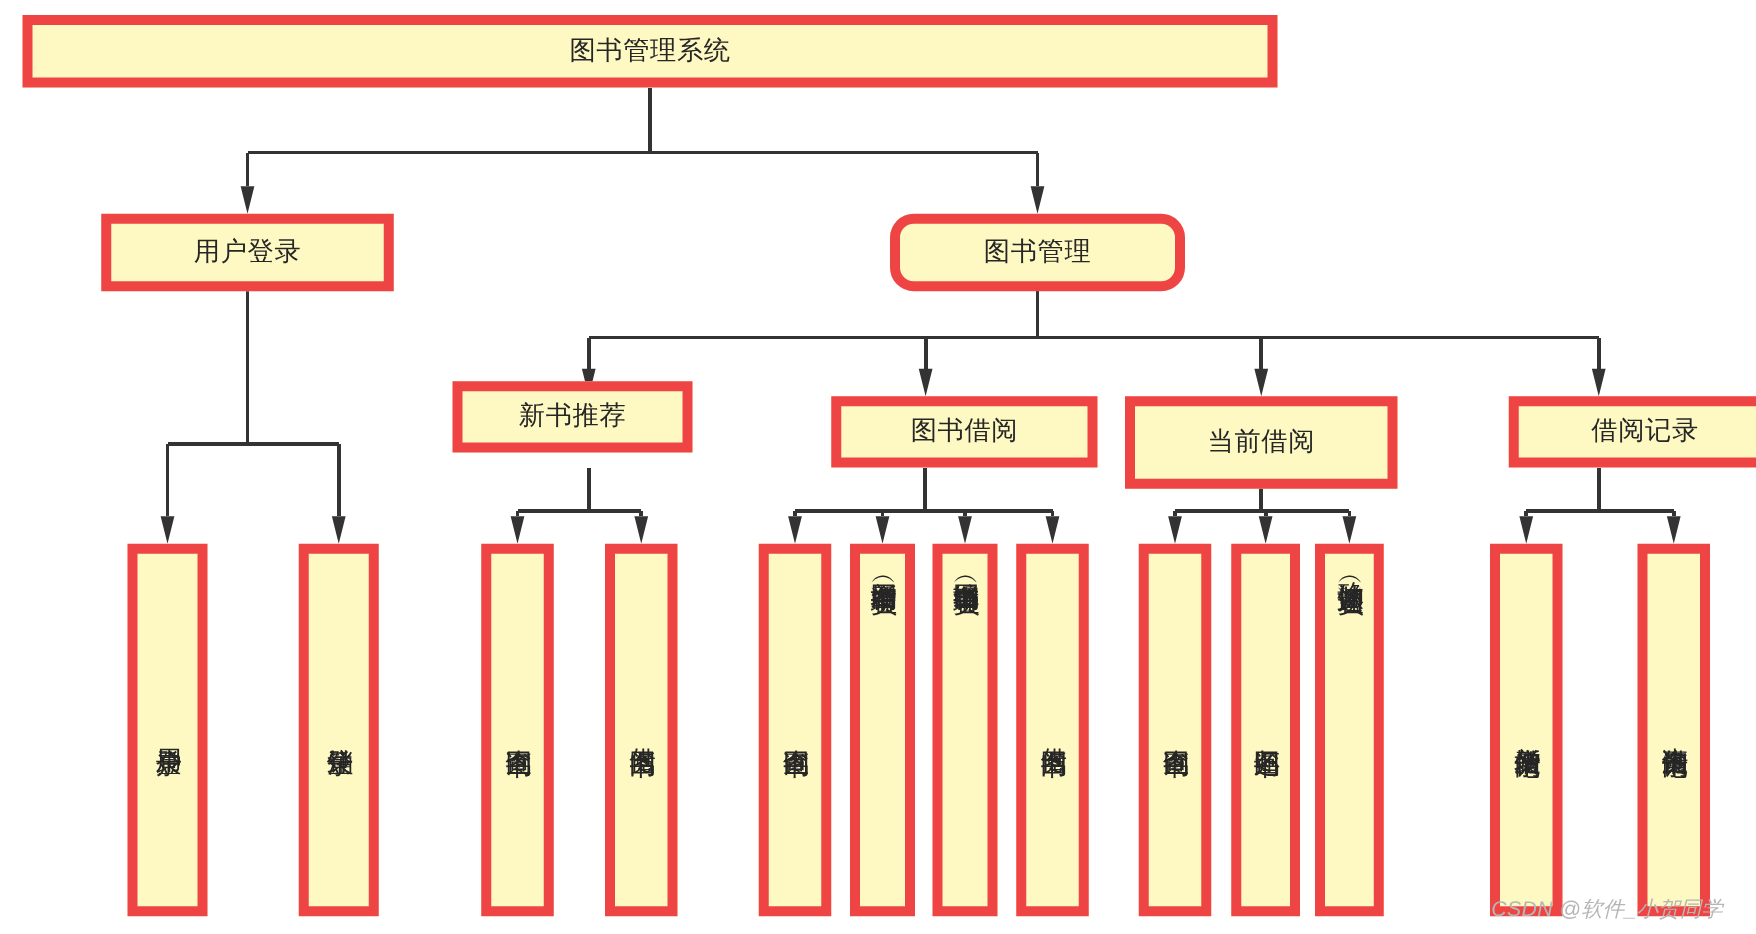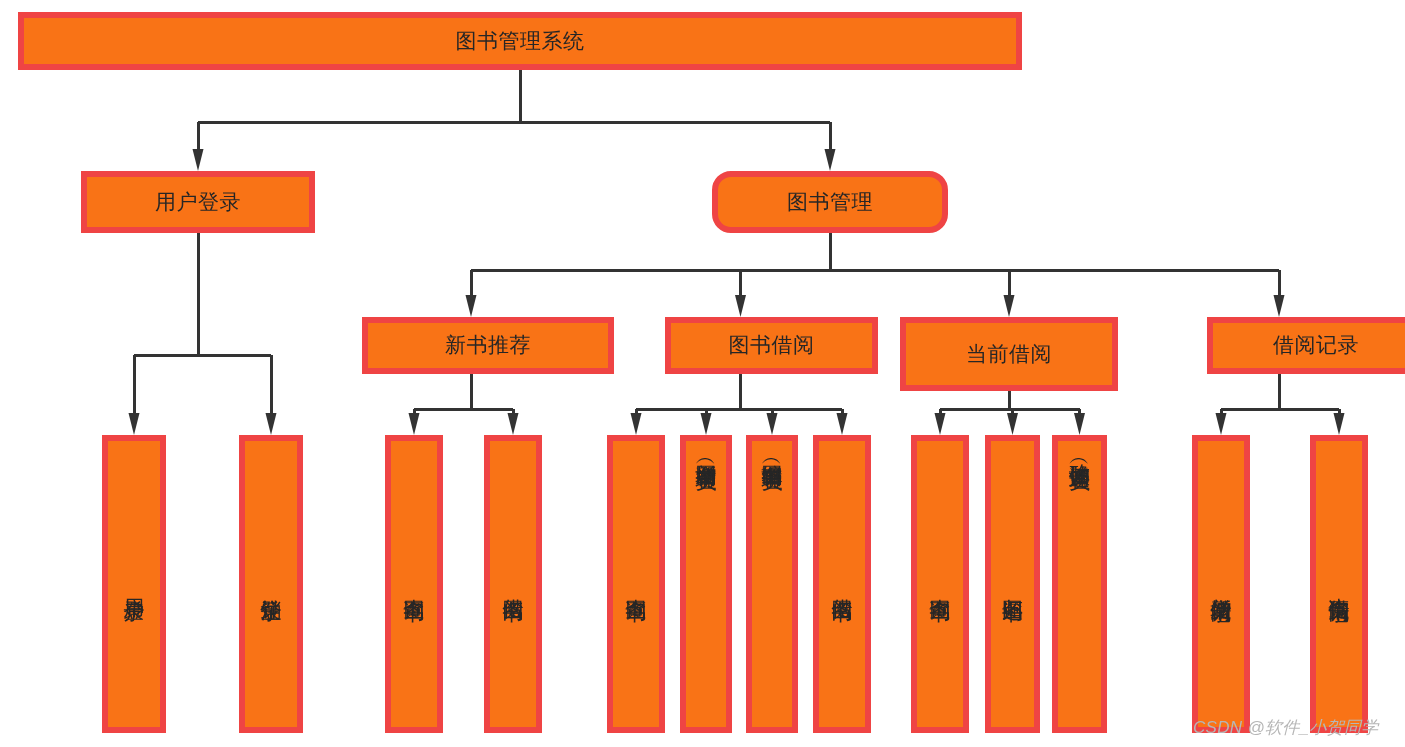--- a/index.html
+++ b/index.html
@@ -22,22 +22,22 @@
     position: absolute;
     left: 0;
     top: 0;
     width: 1405px;
     height: 747px;
     pointer-events: none;
   }
   .node {
     position: absolute;
     box-sizing: border-box;
-    background: #f97316;
-    border: 6px solid #ef4444;
+    background: #fef9c3;
+    border: 8px solid #ef4444;
     display: flex;
     align-items: center;
     justify-content: center;
     z-index: 2;
   }
   .node-label {
     color: #262626;
     font-size: 21px;
     line-height: 1.18;
     letter-spacing: 0.5px;
@@ -135,21 +135,21 @@
   <div id="nodes-layer">
       <div class="node" style="left: 18px; top: 12px; width: 1004px; height: 58px;">
         <div class="node-label">图书管理系统</div>
       </div>
       <div class="node" style="left: 81px; top: 171px; width: 234px; height: 62px;">
         <div class="node-label">用户登录</div>
       </div>
       <div class="node" style="left: 712px; top: 171px; width: 236px; height: 62px; border-radius: 19px;">
         <div class="node-label">图书管理</div>
       </div>
-      <div class="node" style="left: 362px; top: 317px; width: 252px; height: 57px; justify-content: center;">
+      <div class="node" style="left: 362px; top: 305px; width: 192px; height: 57px; justify-content: center;">
         <div class="node-label">新书推荐</div>
       </div>
       <div class="node" style="left: 665px; top: 317px; width: 213px; height: 57px;">
         <div class="node-label">图书借阅</div>
       </div>
       <div class="node" style="left: 900px; top: 317px; width: 218px; height: 74px;">
         <div class="node-label">当前借阅</div>
       </div>
       <div class="node" style="left: 1170px; top: 317px; width: 218px; height: 57px; margin-left: 37px;">
         <div class="node-label">借阅记录</div>

